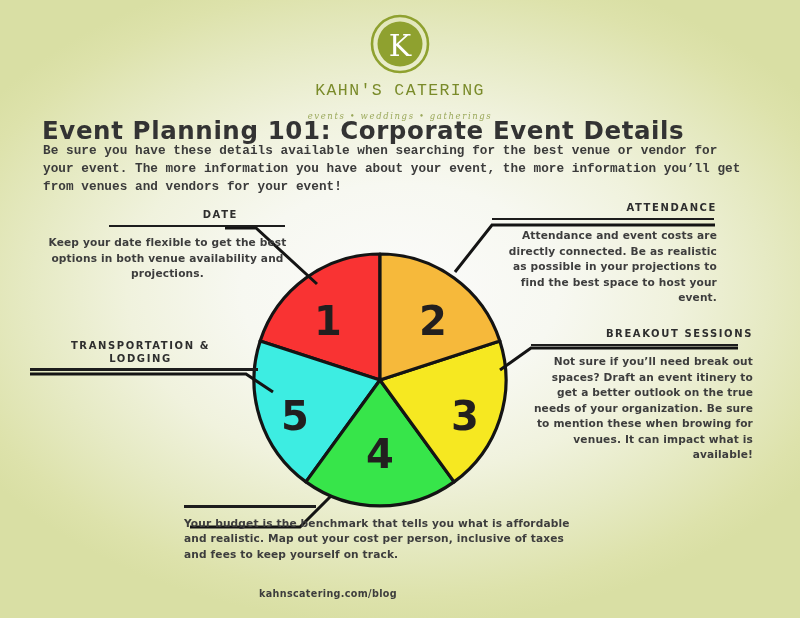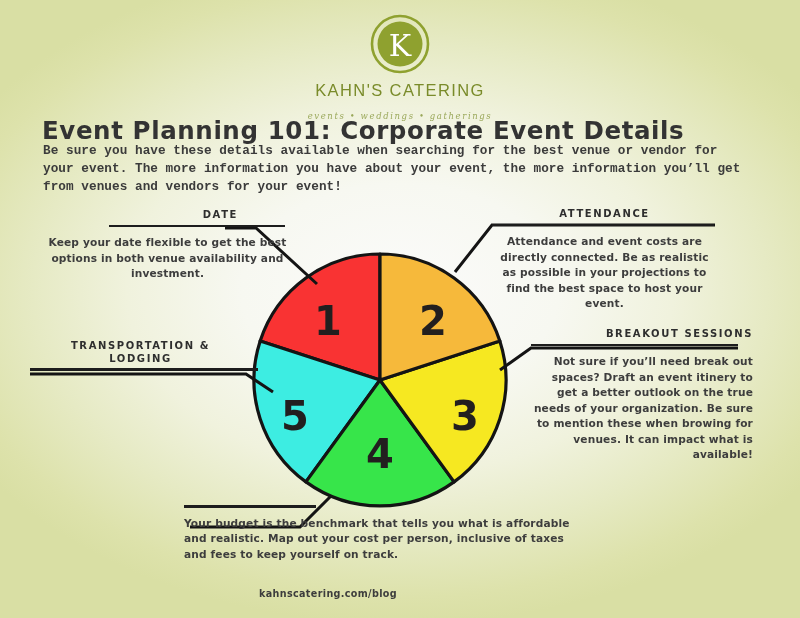--- a/index.html
+++ b/index.html
@@ -36,21 +36,21 @@
     text-align: center;
   }
   .logo-mark {
     width: 60px;
     height: 60px;
     margin: 0 auto;
     display: block;
   }
   .logo-name {
     margin-top: 7px;
-    font-family: Liberation Sans, sans-serif;
+    font-family: Liberation Mono, monospace;
     font-size: 16.5px;
     letter-spacing: 1.4px;
     color: #7a8b2a;
     font-weight: 400;
   }
   .logo-tagline {
     margin-top: 11px;
     font-family: "DejaVu Serif", serif;
     font-style: italic;
     font-size: 8.5px;
@@ -128,21 +128,21 @@
   .rule {
     height: 2.6px;
     background: #1d1d1d;
     margin-top: 3px;
   }
 
   #callout-date   { left: 45px;  top: 209px; width: 245px; text-align: center; }
   #callout-date .rule { width: 176px; margin-left: auto; margin-right: 5px; }
   #callout-date h3 { text-align: right; padding-right: 52px; }
 
-  #callout-attendance { left: 492px; top: 208px; width: 225px; text-align: center; }
+  #callout-attendance { left: 492px; top: 202px; width: 225px; text-align: right; }
   #callout-attendance .rule { width: 222px; }
 
   #callout-breakout { left: 531px; top: 328px; width: 222px; text-align: right; }
   #callout-breakout .rule { width: 207px; }
 
   #callout-transport { left: 18px; top: 340px; width: 245px; text-align: center; }
   #callout-transport .rule { width: 228px; margin-left: 12px; }
 
   #callout-budgets { left: 184px; top: 502px; width: 420px; text-align: left; }
   #callout-budgets h3 { padding-left: 16px; }
@@ -205,21 +205,21 @@
     <polyline points="225,228 256,228 317,284" fill="none" stroke="#141414" stroke-width="3"></polyline>
     <polyline points="715,225 492,225 455,272" fill="none" stroke="#141414" stroke-width="3"></polyline>
     <polyline points="738,348 531,348 500,370" fill="none" stroke="#141414" stroke-width="3"></polyline>
     <polyline points="30,374 246,374 273,392" fill="none" stroke="#141414" stroke-width="3"></polyline>
     <polyline points="190,527 300,527 331,496" fill="none" stroke="#141414" stroke-width="3"></polyline>
   </svg>
 
   <div class="callout" id="callout-date">
     <h3>DATE</h3>
     <div class="rule"></div>
-    <p>Keep your date flexible to get the best options in both venue availability and investment.</p>
+    <p>Keep your date flexible to get the best options in both venue availability and projections.</p>
   </div>
 
   <div class="callout" id="callout-attendance">
     <h3>ATTENDANCE</h3>
     <div class="rule"></div>
     <p>Attendance and event costs are directly connected. Be as realistic as possible in your projections to find the best space to host your event.</p>
   </div>
 
   <div class="callout" id="callout-breakout">
     <h3>BREAKOUT SESSIONS</h3>

